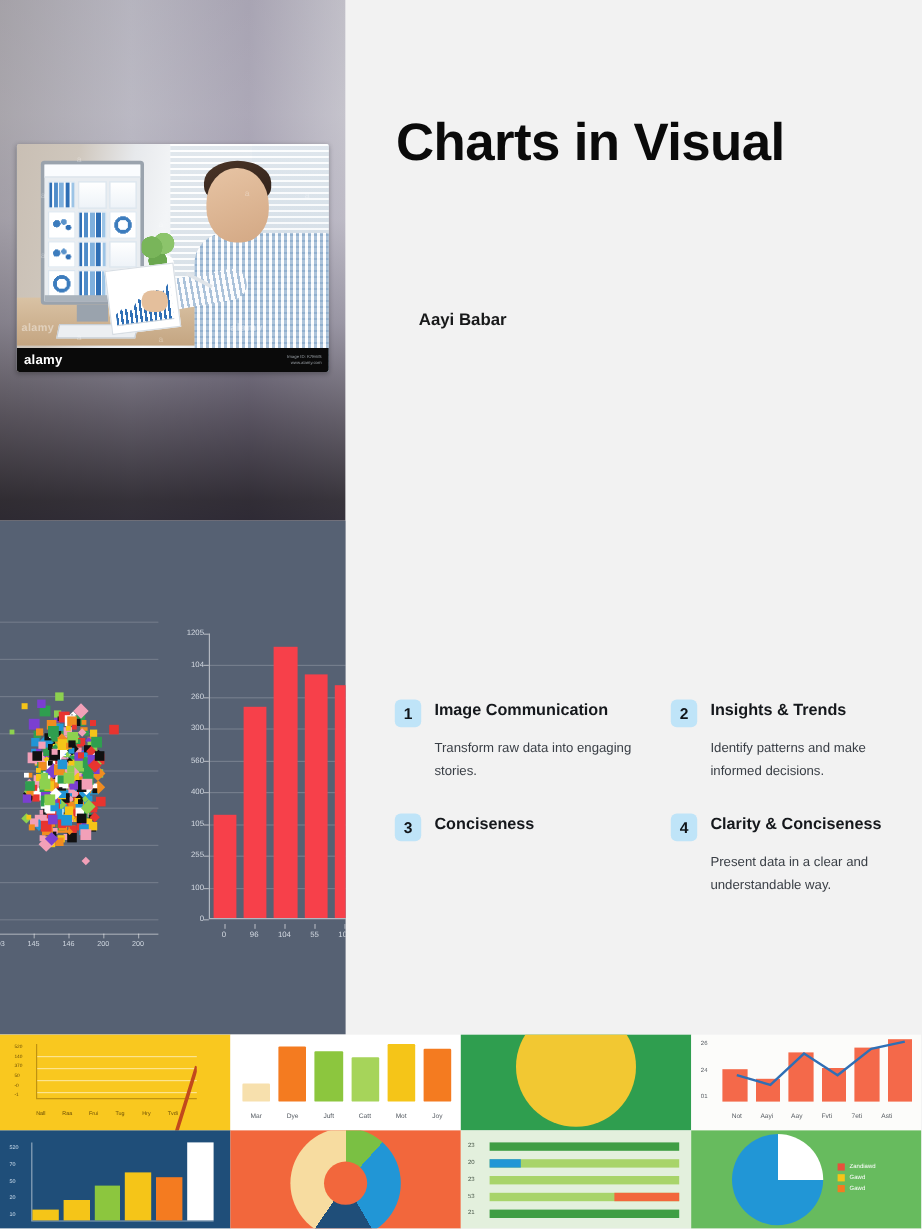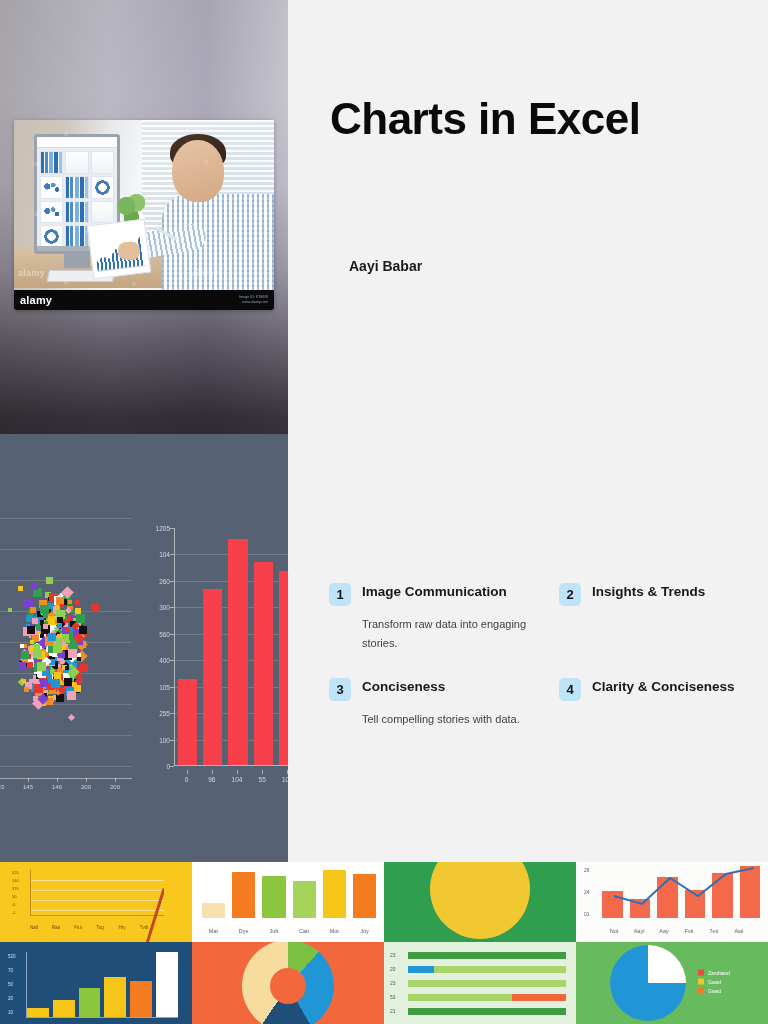--- a/index.html
+++ b/index.html
@@ -634,21 +634,21 @@
           <div class="wm-logo">alamy</div>
           <div class="wm-meta">
             <div>Image ID: K7E6IS</div>
             <div>www.alamy.com</div>
           </div>
         </div>
       </div>
     </div>
 
     <div id="title-right">
-      <h1 id="title-heading">Charts in Excel</h1>
+      <h1 id="title-heading">Charts in Visual</h1>
       <div id="title-author">Aayi Babar</div>
     </div>
   </section>
 
   <section id="slide-why">
 
     <div id="why-visual">
       <div id="scatter">
           <div class="grid-line" style="top: 8px;"></div>
           <div class="grid-line" style="top: 39px;"></div>
@@ -1198,35 +1198,36 @@
             <div class="why-title">Image Communication</div>
           </div>
           <div class="why-desc">Transform raw data into engaging stories.</div>
         </div>
 
         <div class="why-item">
           <div class="why-head">
             <div class="why-num">2</div>
             <div class="why-title">Insights &amp; Trends</div>
           </div>
+          <div class="why-desc">Identify patterns and make informed decisions.</div>
         </div>
 
         <div class="why-item">
           <div class="why-head">
             <div class="why-num">3</div>
             <div class="why-title">Conciseness</div>
           </div>
-          <div class="why-desc">Tell compelling stories with data.</div>
         </div>
 
         <div class="why-item">
           <div class="why-head">
             <div class="why-num">4</div>
             <div class="why-title">Clarity &amp; Conciseness</div>
           </div>
+          <div class="why-desc">Present data in a clear and understandable way.</div>
         </div>
 
       </div>
     </div>
   </section>
 
   <div id="collage">
 
     <div class="cl cl-line">
       <div class="plot">

